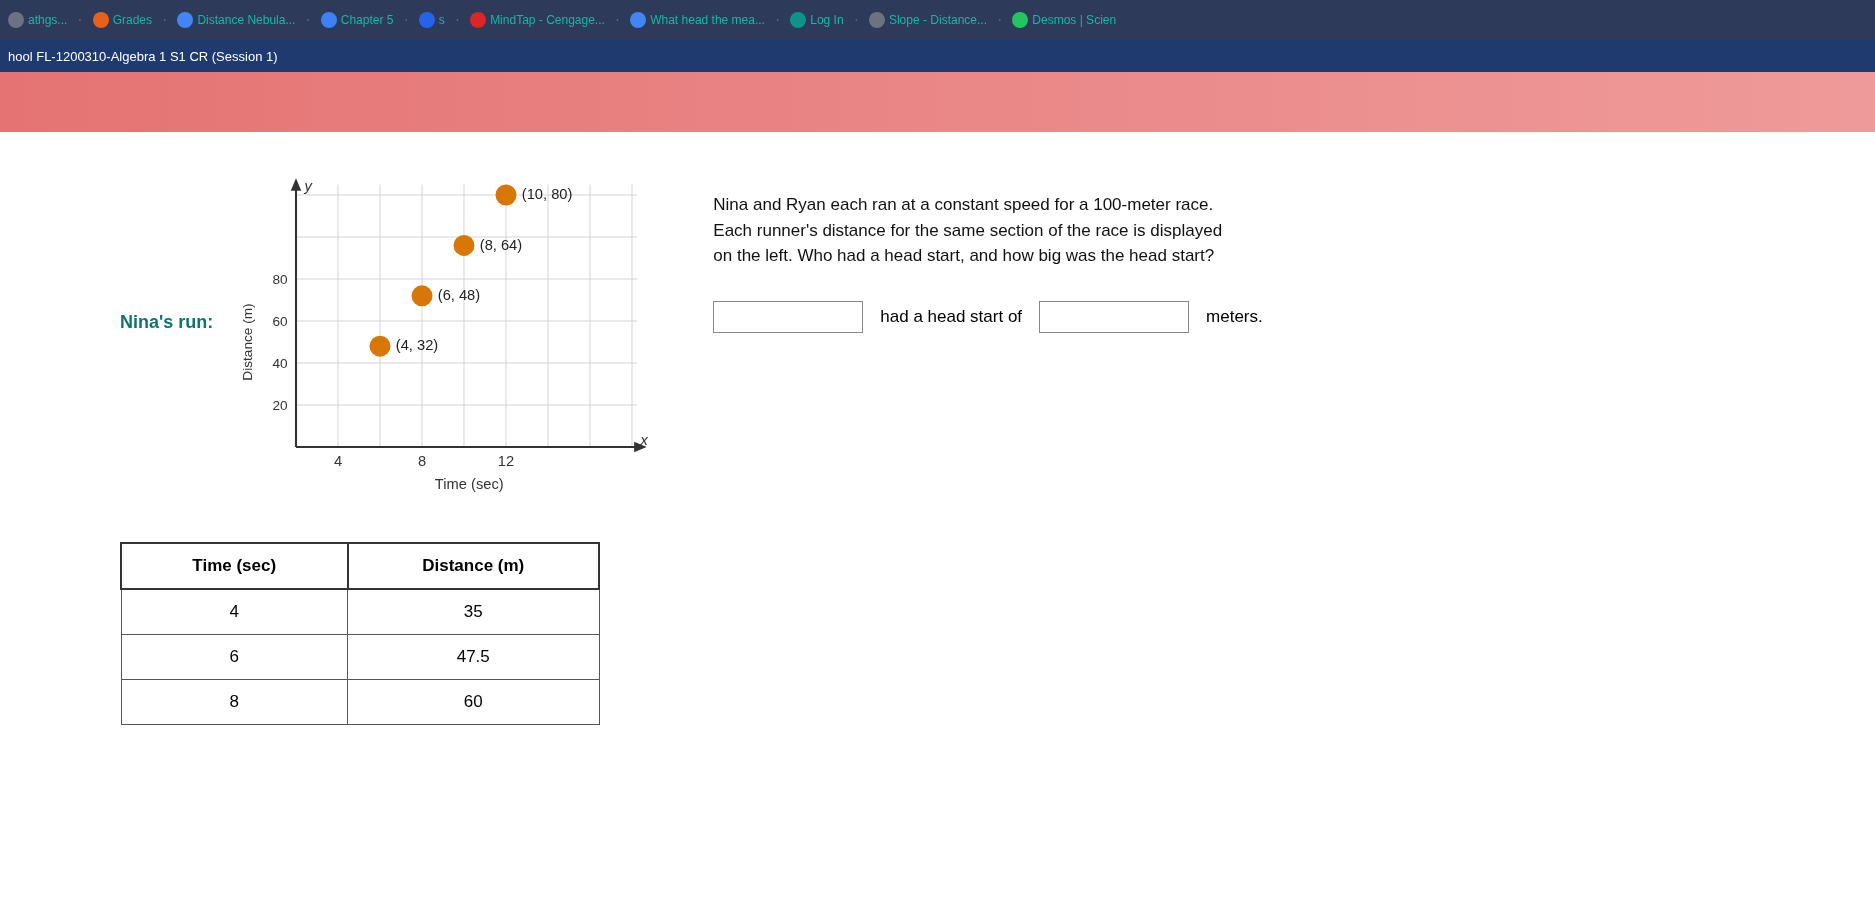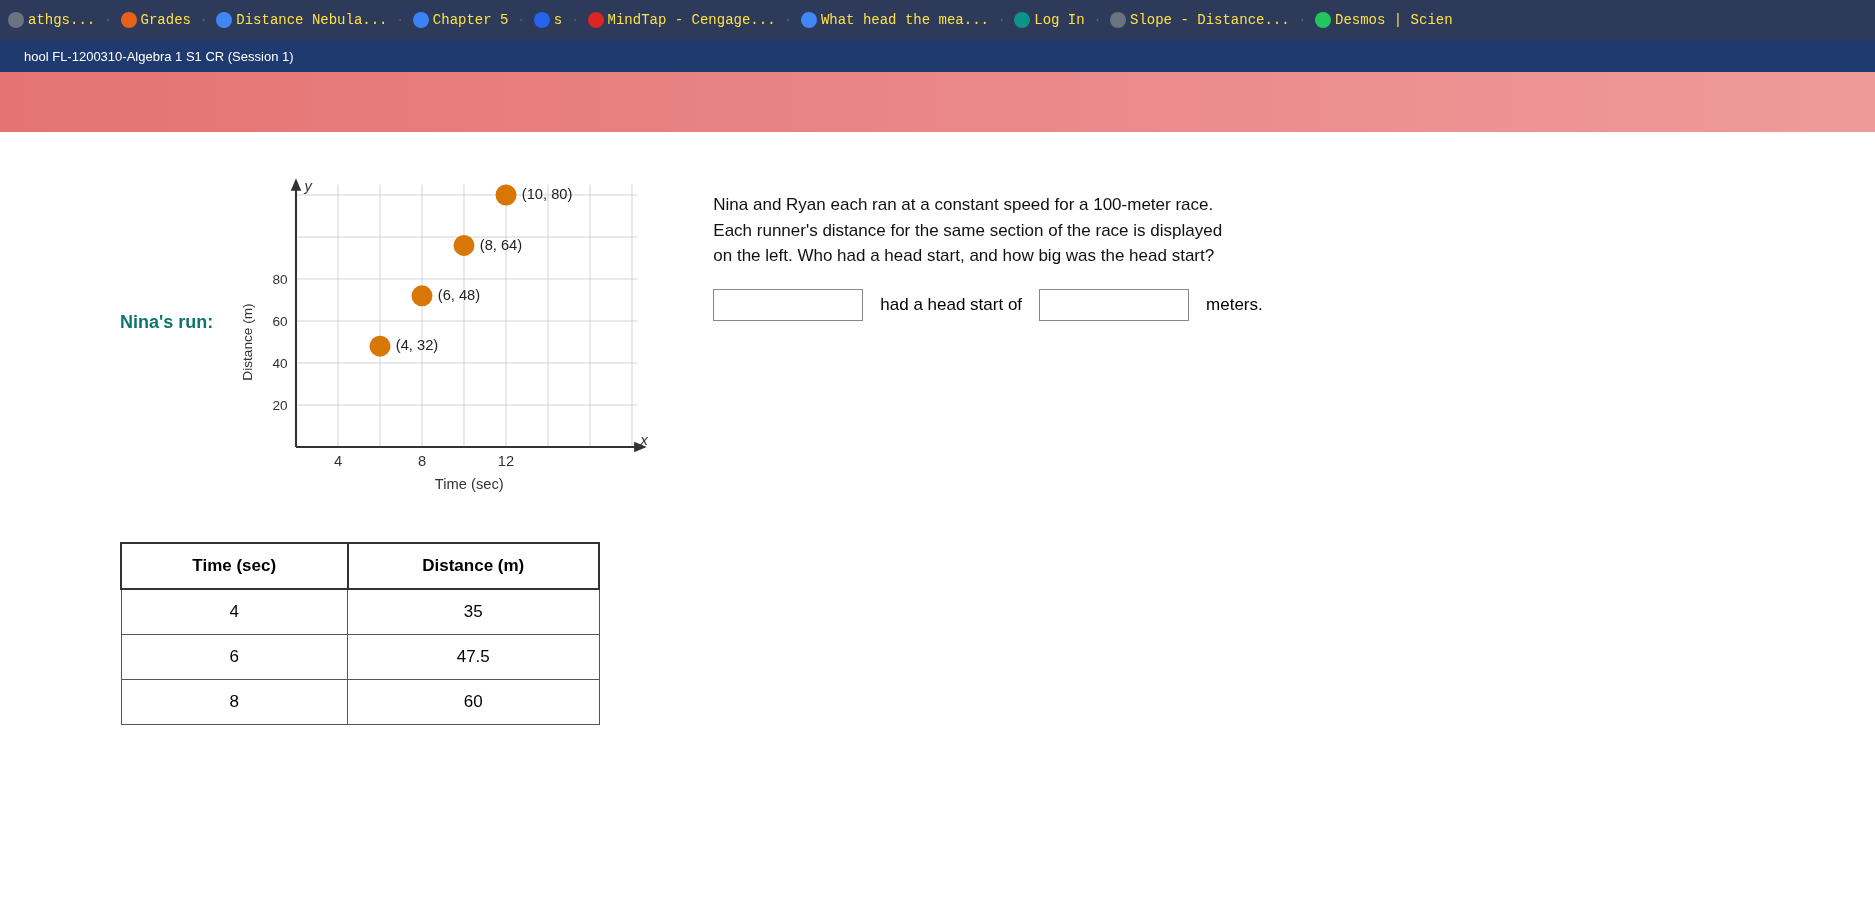--- a/index.html
+++ b/index.html
@@ -17,27 +17,26 @@
       background: #2d3a5a;
       height: 40px;
       display: flex;
       align-items: center;
       padding: 0 8px;
       gap: 6px;
       overflow: hidden;
     }
 
     .tab-item {
-      color: #fde047;
-      font-size: 14px;
+      color: #14b8a6;
+      font-size: 12px;
       white-space: nowrap;
       display: flex;
       align-items: center;
       gap: 4px;
-      font-family: Liberation Mono, monospace;
     }
 
     .tab-icon {
       width: 16px;
       height: 16px;
       border-radius: 50%;
       display: inline-block;
       flex-shrink: 0;
     }
 
@@ -50,21 +49,21 @@
     .tab-icon.gray { background: #6b7280; }
     .tab-icon.green2 { background: #22c55e; }
 
     .tab-sep { color: #666; margin: 0 4px; }
 
     
     .page-title-bar {
       background: #1e3a6e;
       color: #fff;
       font-size: 13px;
-      padding: 6px 24px;
+      padding: 6px 8px;
       height: 32px;
       display: flex;
       align-items: center;
     }
 
     
     .main-content {
       background: #f5f5f5;
       min-height: 845px;
       display: flex;
@@ -186,21 +185,21 @@
       font-size: 17px;
       background: #fff;
     }
 
     
     .question-text {
       font-size: 17px;
       line-height: 1.5;
       color: #111;
       max-width: 520px;
-      margin-bottom: 20px;
+      margin-bottom: 32px;
     }
 
     
     .answer-row {
       display: flex;
       align-items: center;
       gap: 17px;
       font-size: 17px;
       flex-wrap: wrap;
     }

